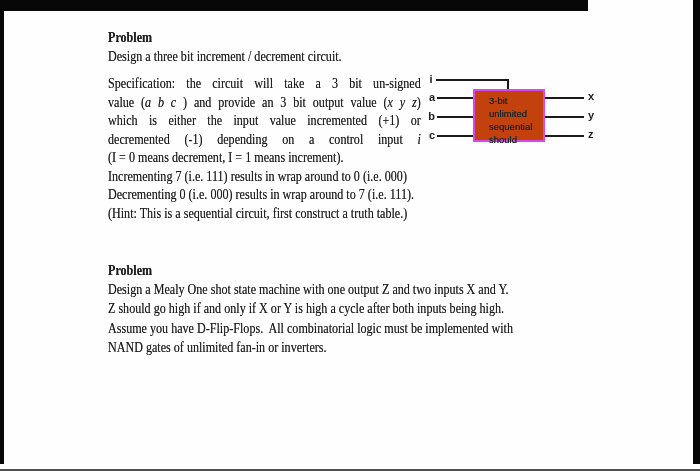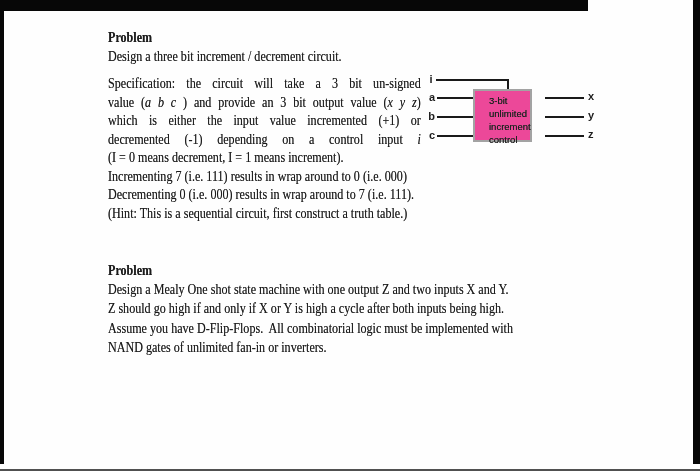--- a/index.html
+++ b/index.html
@@ -30,22 +30,22 @@
   .free   { line-height:18.5px; white-space:nowrap; }
   .it { font-style:italic; }
 
   
   .diagram { position:absolute; left:425px; top:68px; width:190px; height:85px;
              font-family:"Liberation Sans","DejaVu Sans",sans-serif; }
   .wire { position:absolute; background:#1a1a1a; }
   .pin  { position:absolute; font-size:11px; font-weight:bold; color:#1d1d1d;
           line-height:13px; height:13px; }
   .pin.lft { width:9px; text-align:right; }
-  .cbox { position:absolute; left:48px; top:21px; width:59px; height:53px;
-          box-sizing:border-box; border:2px solid #a3a3a3; background:#ec4899; }
+  .cbox { position:absolute; left:48px; top:21px; width:72px; height:53px;
+          box-sizing:border-box; border:2px solid #d946ef; background:#c2410c; }
   .cbox .bl { font-size:9.5px; line-height:13px; color:#1a1a1a;
               padding-left:14px; white-space:nowrap; text-shadow:0 0 0.6px #444; }
   .cbox .bl:first-child { padding-top:3px; }
 </style>
 </head>
 <body>
 
 <div class="page">
 
   <div class="bar top"></div>
@@ -76,22 +76,22 @@
     <span class="pin lft" style="left:1px; top:23px;">a</span>
     <div class="wire" style="left:12px; top:28.5px; width:36px; height:2px;"></div>
     <span class="pin lft" style="left:1px; top:42px;">b</span>
     <div class="wire" style="left:12px; top:47.5px; width:36px; height:2px;"></div>
     <span class="pin lft" style="left:1px; top:61px;">c</span>
     <div class="wire" style="left:12px; top:66.5px; width:36px; height:2px;"></div>
 
     <div class="cbox">
       <div class="bl">3-bit</div>
       <div class="bl">unlimited</div>
-      <div class="bl">increment</div>
-      <div class="bl">control</div>
+      <div class="bl">sequential</div>
+      <div class="bl">should</div>
     </div>
 
     <div class="wire" style="left:120px; top:28.5px; width:39px; height:2px;"></div>
     <span class="pin" style="left:163px; top:22px;">x</span>
     <div class="wire" style="left:120px; top:47.5px; width:39px; height:2px;"></div>
     <span class="pin" style="left:163px; top:41px;">y</span>
     <div class="wire" style="left:120px; top:66.5px; width:39px; height:2px;"></div>
     <span class="pin" style="left:163px; top:60px;">z</span>
   </section>
 

